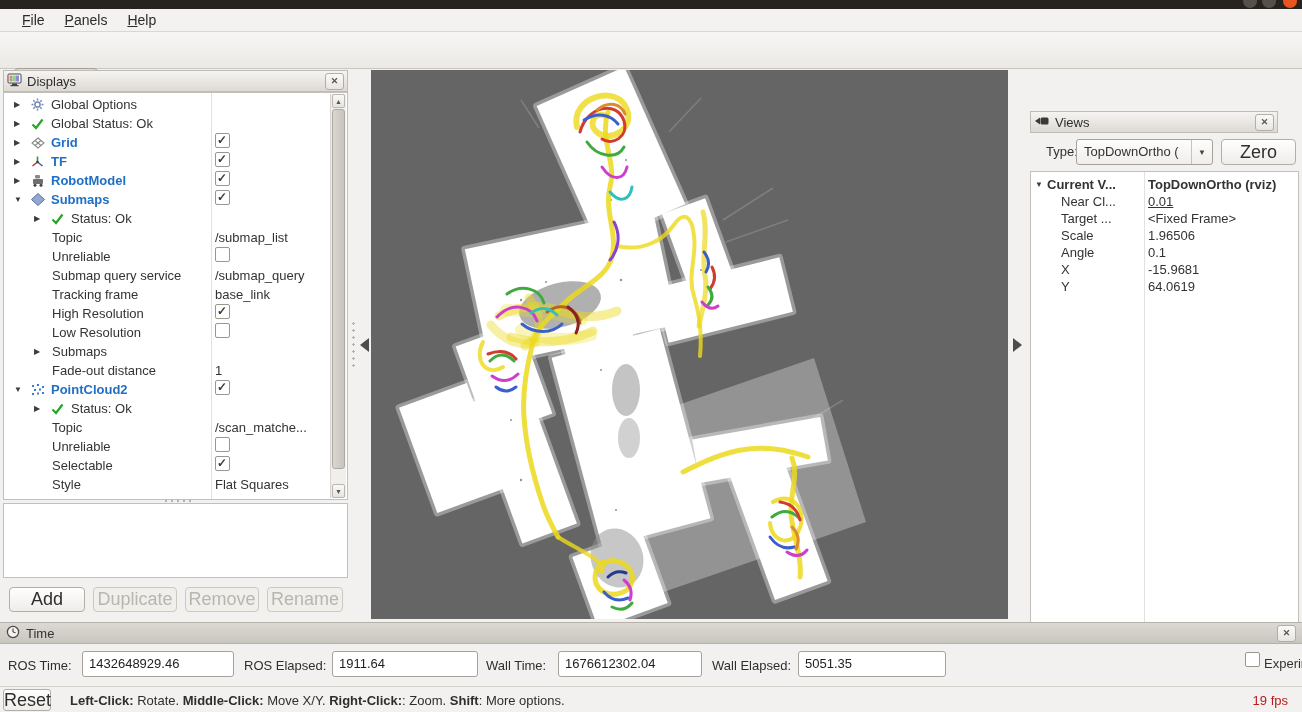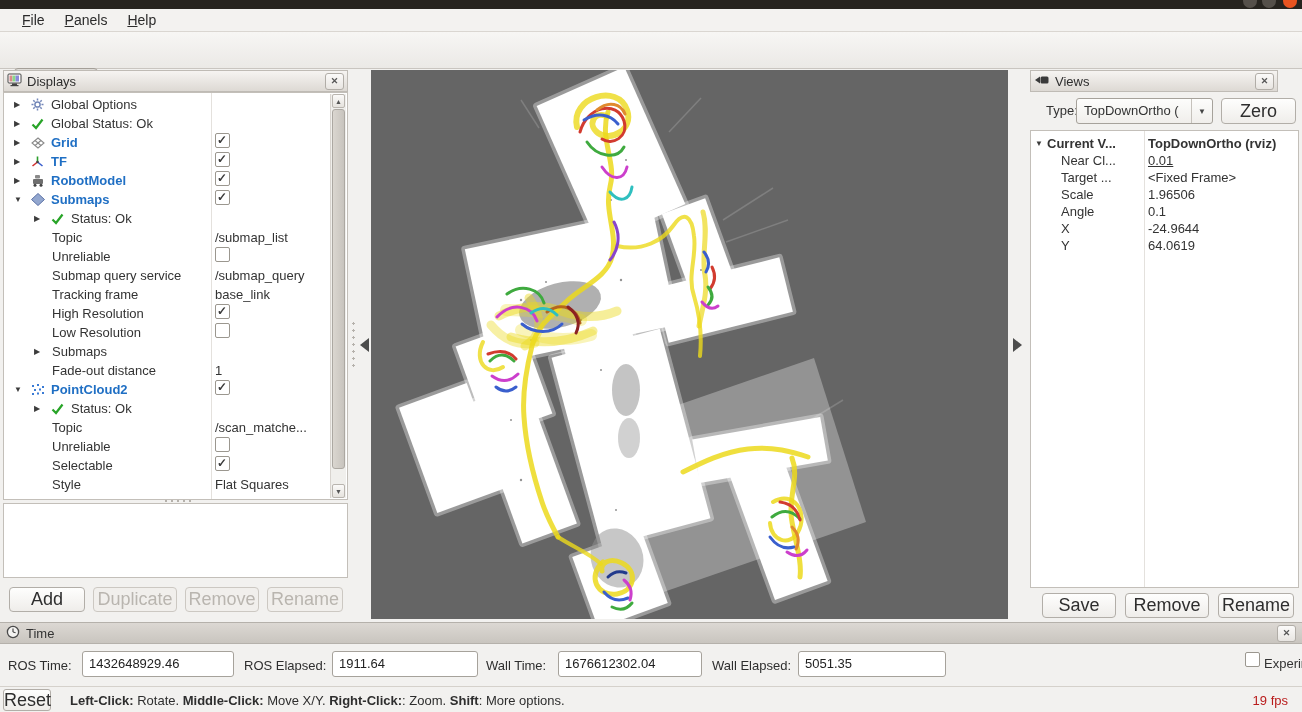--- a/index.html
+++ b/index.html
@@ -506,21 +506,21 @@
           <path d="M253,510 q10,8 6,20" stroke="#cc3fcc"></path>
           <path d="M237,507 q8,-8 18,-4" stroke="#223a8c"></path>
         </g>
       </svg>
     </div>
 
     <div class="splitter" style="left:1008px;width:22px;">
       <div class="split-arrow" style="left:5px;border-top:7px solid transparent;border-bottom:7px solid transparent;border-left:9px solid #4c4c4c;"></div>
     </div>
 
-    <div class="panel" style="left:1030px;width:248px;">
+    <div class="panel" style="left:1030px;width:248px;margin-top:41px;">
       <div class="panel-header">
         <span>
           <svg width="16" height="12" viewBox="0 0 16 12">
               <polygon points="1,6 6,2.5 6,9.5" fill="#3a3a3a"></polygon>
               <rect x="6.5" y="2.5" width="8" height="7" rx="1.5" fill="#3a3a3a"></rect>
             </svg>
         </span>
         <span class="ph-title">Views</span>
         <span class="closebtn">✕</span>
       </div>
@@ -548,21 +548,21 @@
           <div class="views-row" style="top: 55px;">
             <span class="tr-label" style="left:30px;">Scale</span>
             <span class="tr-val" style="left:117px;">1.96506</span>
           </div>
           <div class="views-row" style="top: 72px;">
             <span class="tr-label" style="left:30px;">Angle</span>
             <span class="tr-val" style="left:117px;">0.1</span>
           </div>
           <div class="views-row" style="top: 89px;">
             <span class="tr-label" style="left:30px;">X</span>
-            <span class="tr-val" style="left:117px;">-24.9644</span>
+            <span class="tr-val" style="left:117px;">-15.9681</span>
           </div>
           <div class="views-row" style="top: 106px;">
             <span class="tr-label" style="left:30px;">Y</span>
             <span class="tr-val" style="left:117px;">64.0619</span>
           </div>
         </div>
       <div id="views-buttons">
           <div class="btn" style="left: 12px; top: 523px; width: 74px; height: 25px; line-height: 23px;">Save</div>
           <div class="btn" style="left: 95px; top: 523px; width: 84px; height: 25px; line-height: 23px;">Remove</div>
           <div class="btn" style="left: 188px; top: 523px; width: 76px; height: 25px; line-height: 23px;">Rename</div>

